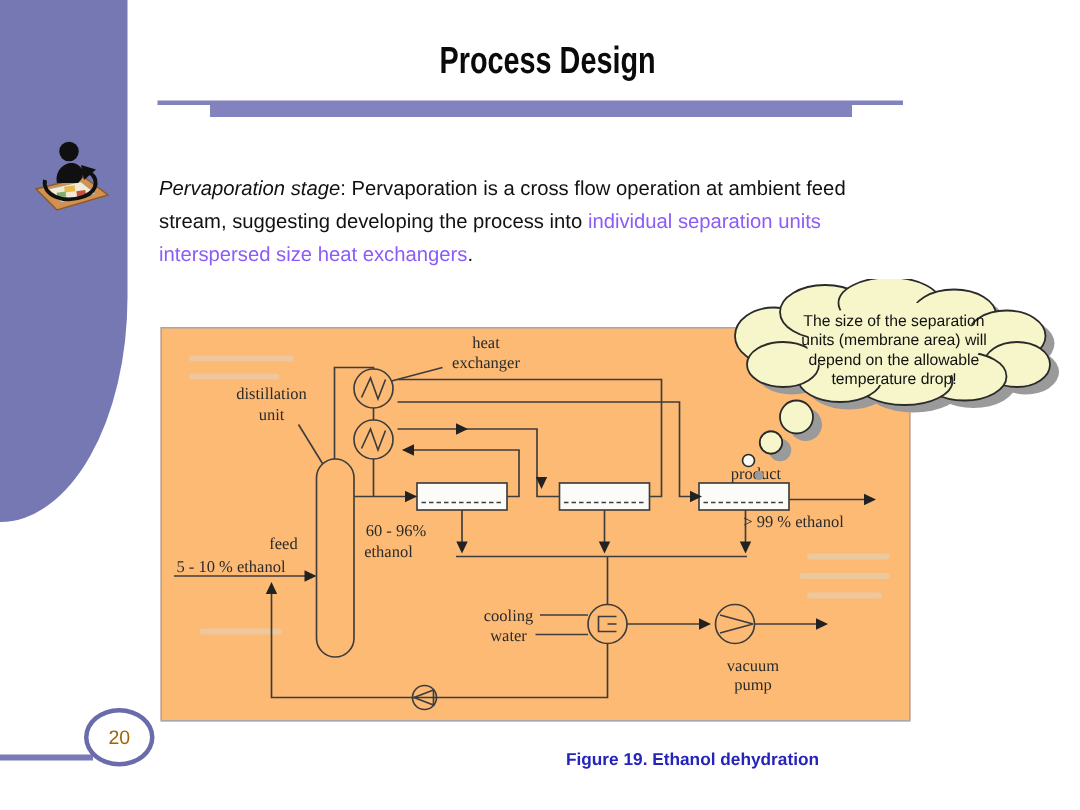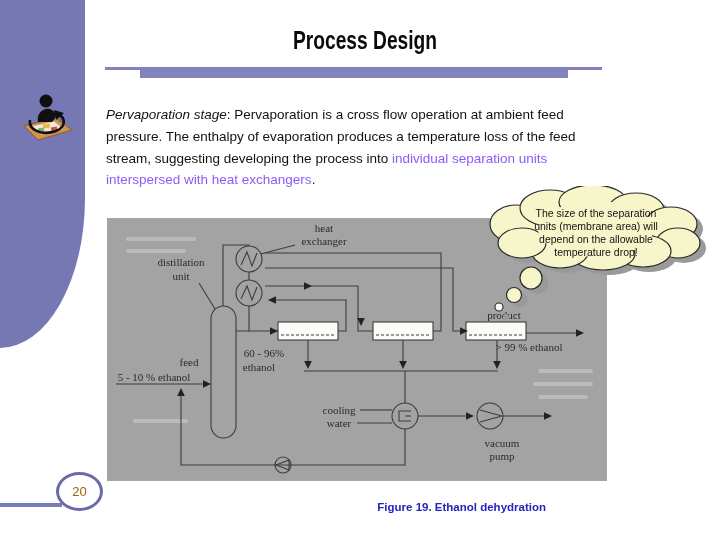--- a/index.html
+++ b/index.html
@@ -9,28 +9,28 @@
   .sidebar{position:absolute;left:0;top:0;width:85px;height:348px;background:#7678b3;
            border-bottom-right-radius:85px 150px;}
   .side-icon{position:absolute;left:16px;top:92px;width:62px;height:62px;}
   
   .title{position:absolute;left:90px;top:27px;width:550px;text-align:center;
          font-size:24px;font-weight:700;color:#0a0a0a;letter-spacing:0px;}
   .title span{display:inline-block;transform:scale(0.8,1.05);transform-origin:center;}
   .rule-thin{position:absolute;left:105px;top:67px;width:497px;height:2.5px;background:#8282be;}
   .rule-thick{position:absolute;left:140px;top:69.5px;width:428px;height:8.5px;background:#8282be;}
   
-  .body-text{position:absolute;left:106px;top:104px;width:572px;font-size:13.5px;
+  .body-text{position:absolute;left:106px;top:115px;width:572px;font-size:13.5px;
              line-height:21.8px;color:#111;}
   .body-text .line{white-space:nowrap;}
   .it{font-style:italic;}
   .blue{color:#8b5cf6;}
   
   .figure{position:absolute;left:107px;top:218px;width:500px;height:263px;
-          background:#a3a3a3;border:1.5px solid #a6a6ae;box-sizing:border-box;}
+          background:#fdba74;border:1.5px solid #a6a6ae;box-sizing:border-box;}
   .figure svg{display:block;}
   
   .cloud{position:absolute;left:478px;top:186px;width:238px;height:142px;z-index:5;}
   
   .page-line{position:absolute;left:0;top:503px;width:62px;height:4px;background:#7a7ab7;}
   .page-badge{position:absolute;left:56px;top:472px;width:47px;height:39px;background:#fff;
               border:3px solid #6b6bac;border-radius:50%;box-sizing:border-box;z-index:6;
               display:flex;align-items:center;justify-content:center;
               font-size:13px;color:#a16207;}
   .caption{position:absolute;left:246px;top:501px;width:300px;text-align:right;
@@ -61,23 +61,22 @@
   </div>
 
   <div class="title">
     <span>Process Design</span>
   </div>
   <div class="rule-thin"></div>
   <div class="rule-thick"></div>
 
   <div class="body-text">
     <div class="line"><span class="it">Pervaporation stage</span><span>: Pervaporation is a cross flow operation at ambient feed</span></div>
-    <div class="line"><span>pressure. The enthalpy of evaporation produces a temperature loss of the feed</span></div>
     <div class="line"><span>stream, suggesting developing the process into </span><span class="blue">individual separation units</span></div>
-    <div class="line"><span class="blue">interspersed with heat exchangers</span><span>.</span></div>
+    <div class="line"><span class="blue">interspersed size heat exchangers</span><span>.</span></div>
   </div>
 
   <div class="figure">
     <svg width="497" height="260" viewBox="0 0 497 260">
 
       <g fill="#d9d9d0" opacity="0.45">
         <rect x="18" y="18" width="70" height="4" rx="2"></rect>
         <rect x="18" y="30" width="60" height="4" rx="2"></rect>
         <rect x="430" y="150" width="55" height="4" rx="2"></rect>
         <rect x="425" y="163" width="60" height="4" rx="2"></rect>

